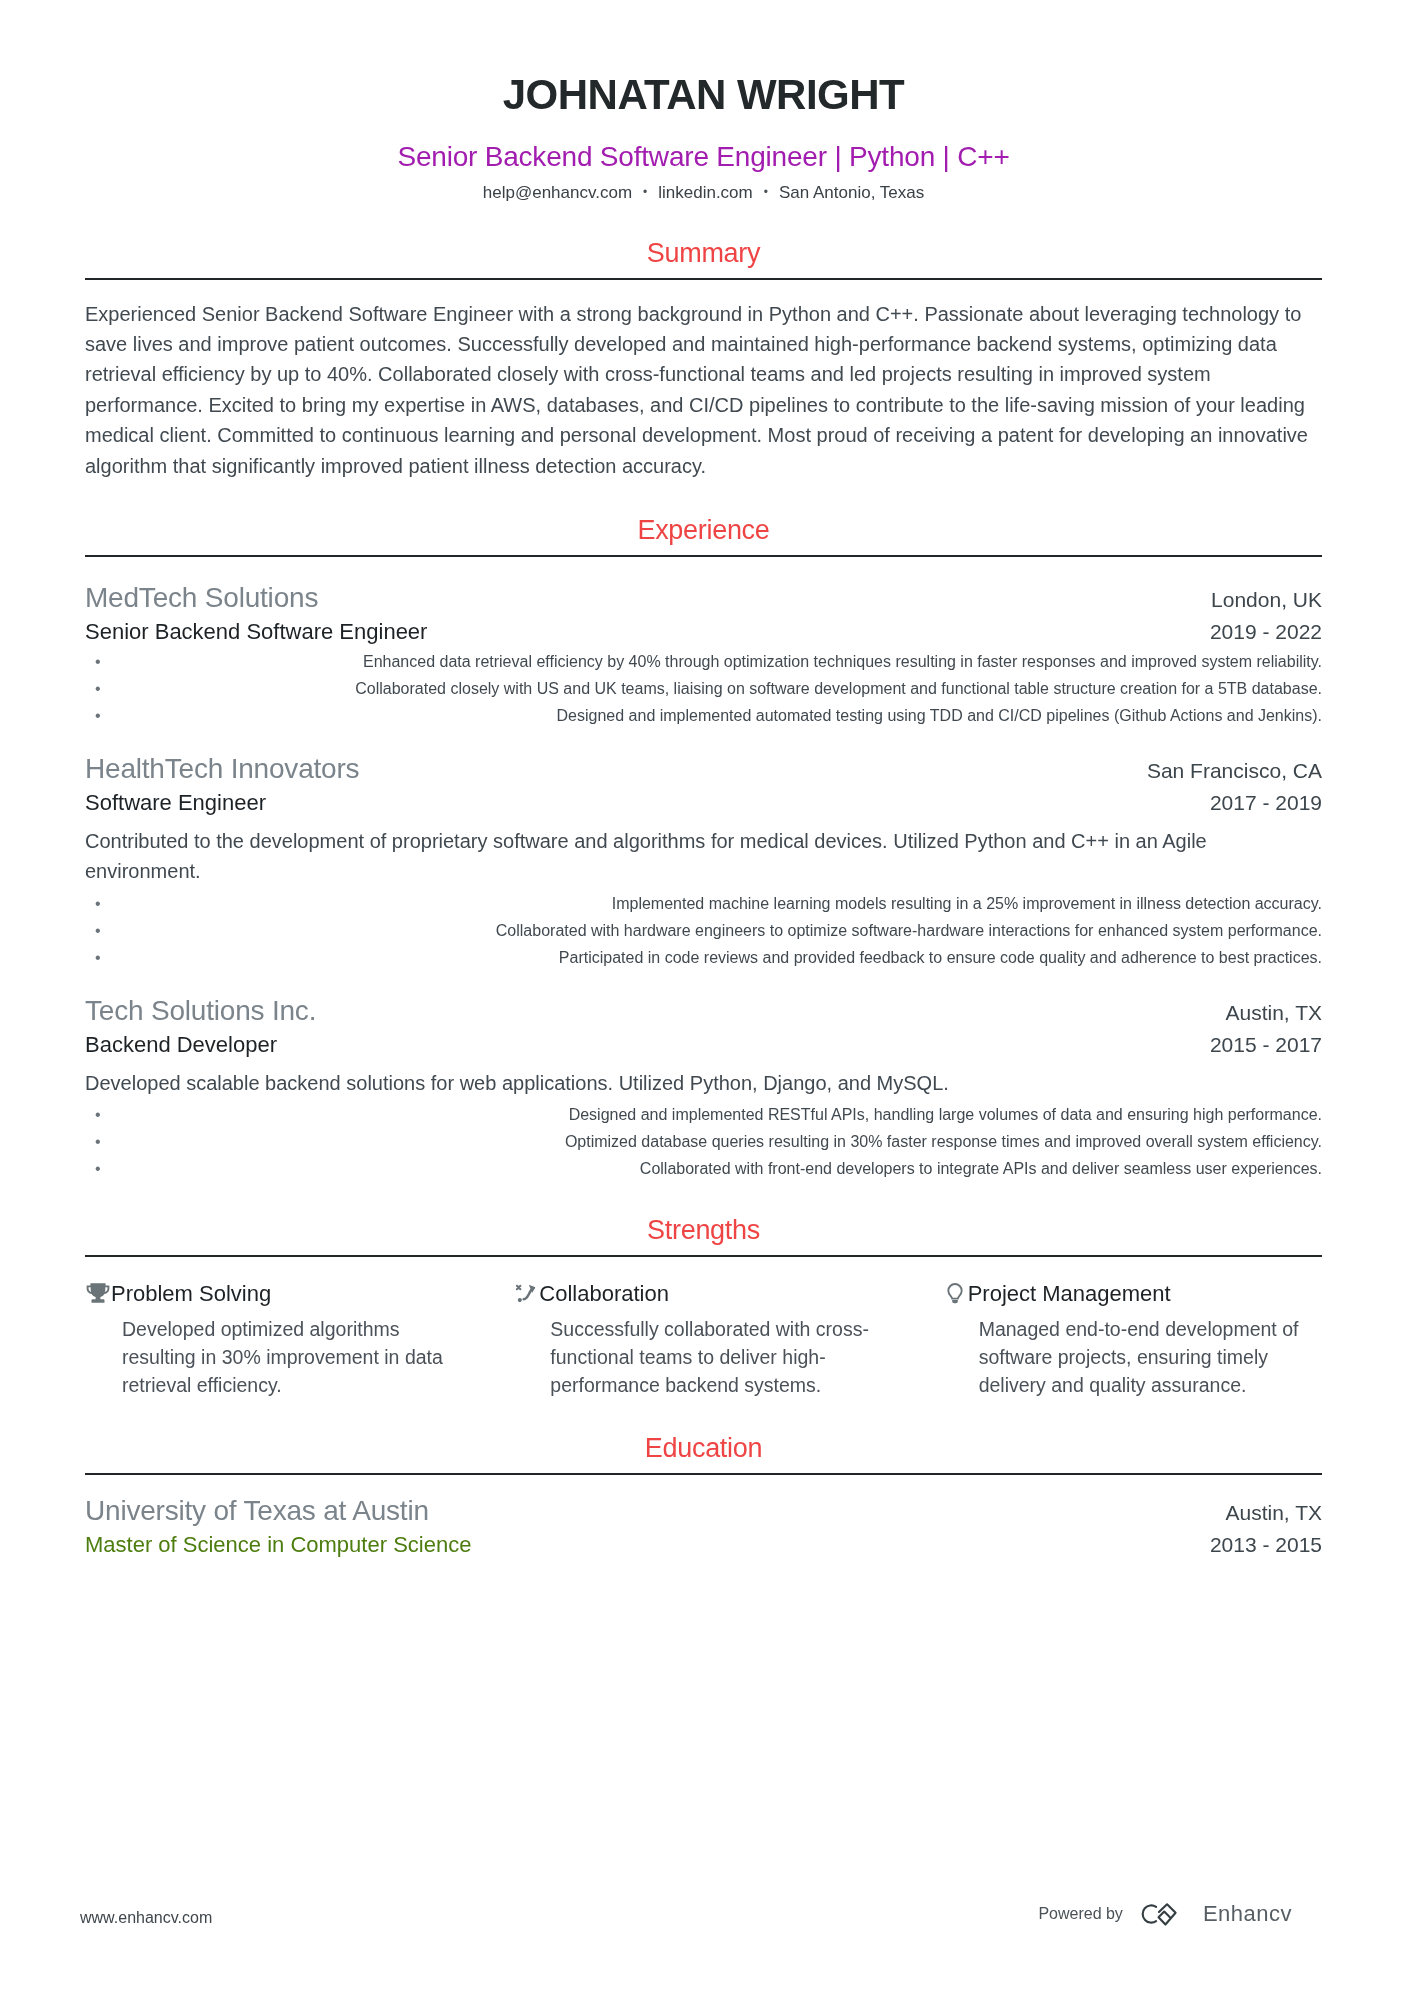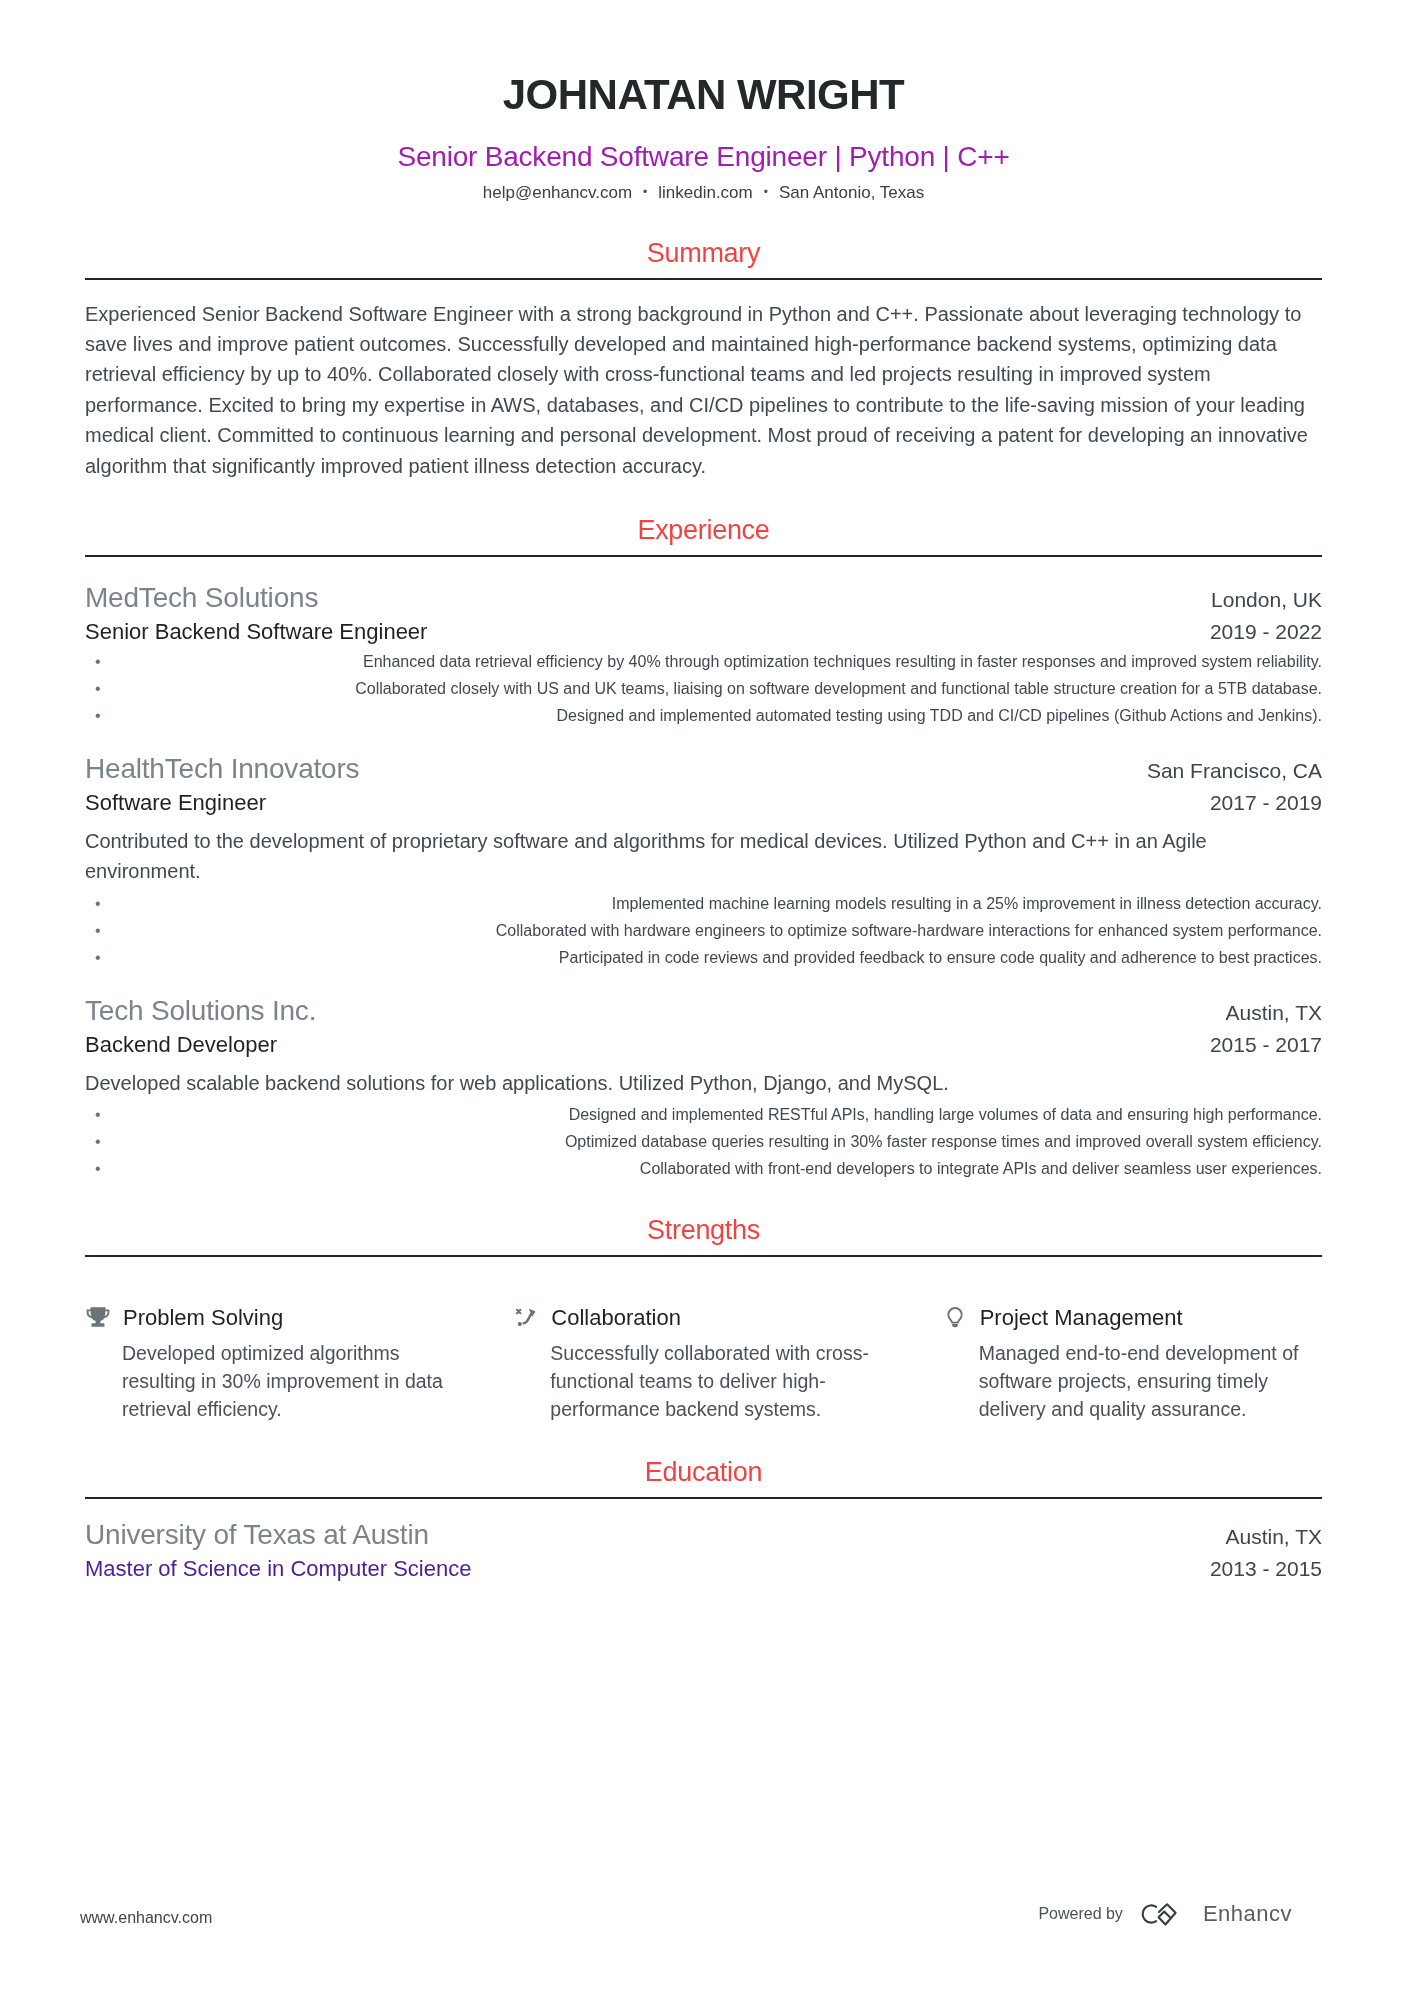--- a/index.html
+++ b/index.html
@@ -49,30 +49,30 @@
 
   .bullets { list-style:none; margin-top:5px; }
   .bullet { display:flex; font-size:16px; color:#414950; line-height:1.5; margin-top:3px;justify-content:space-between; }
   .bullet .dot { flex:0 0 auto; width:28px; padding-left:10px; color:#6a737a; }
   .bullet .dot::before { content:"•"; font-size:16px; }
 
   
   .strengths-grid {
     margin-top:24px; display:grid; grid-template-columns:1fr 1fr 1fr; column-gap:48px;
   }
-  .strength-head { display:flex; align-items:center; gap:12px;margin-top:24px; }
+  .strength-head { display:flex; align-items:center; gap:0; }
   .strength-head svg { width:26px; height:26px; color:#6a7378; flex:0 0 auto; }
   .strength-title { font-size:22px; color:#1d2226; }
   .strength-text {
     margin-top:9px; margin-left:37px; font-size:19.5px; color:#4a5158; line-height:1.42;
   }
 
   
   .edu { margin-top:20px; }
-  .degree { font-size:22px; color:#4c1d95; }
+  .degree { font-size:22px; color:#4d7c0f; }
 
   
   .footer-left {
     position:absolute; left:80px; bottom:68px;
     font-size:16px; color:#3e464b; text-decoration:none;
   }
   .footer-right {
     position:absolute; right:118px; bottom:66px;
     display:flex; align-items:center; gap:14px;
   }

